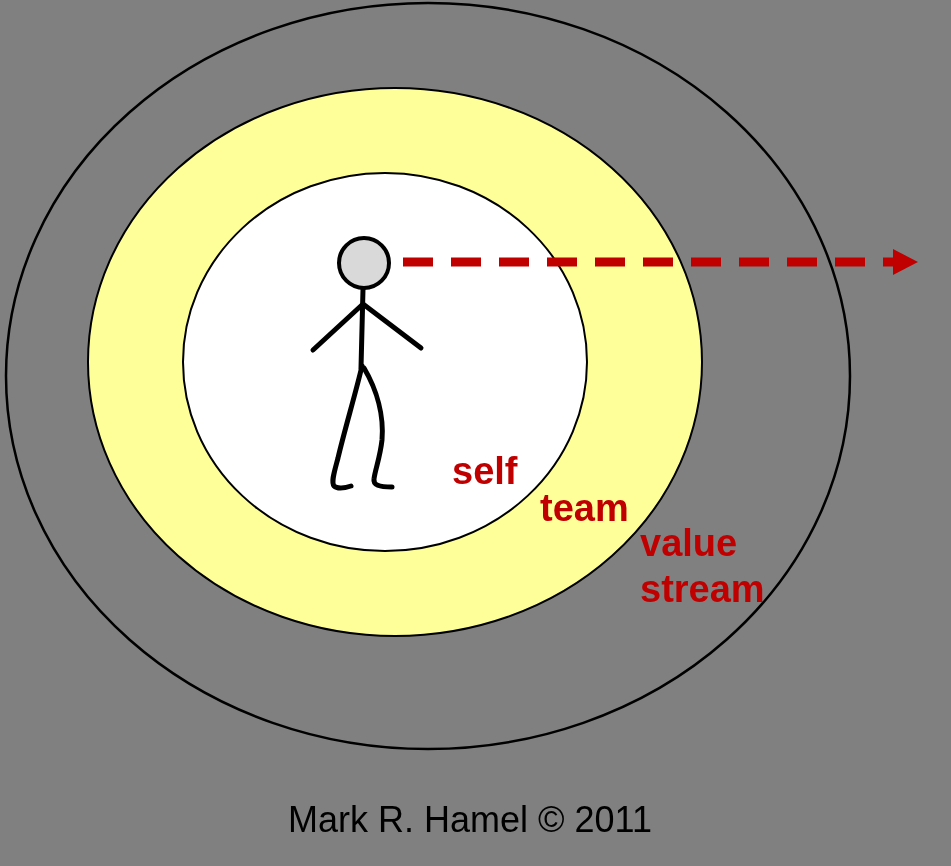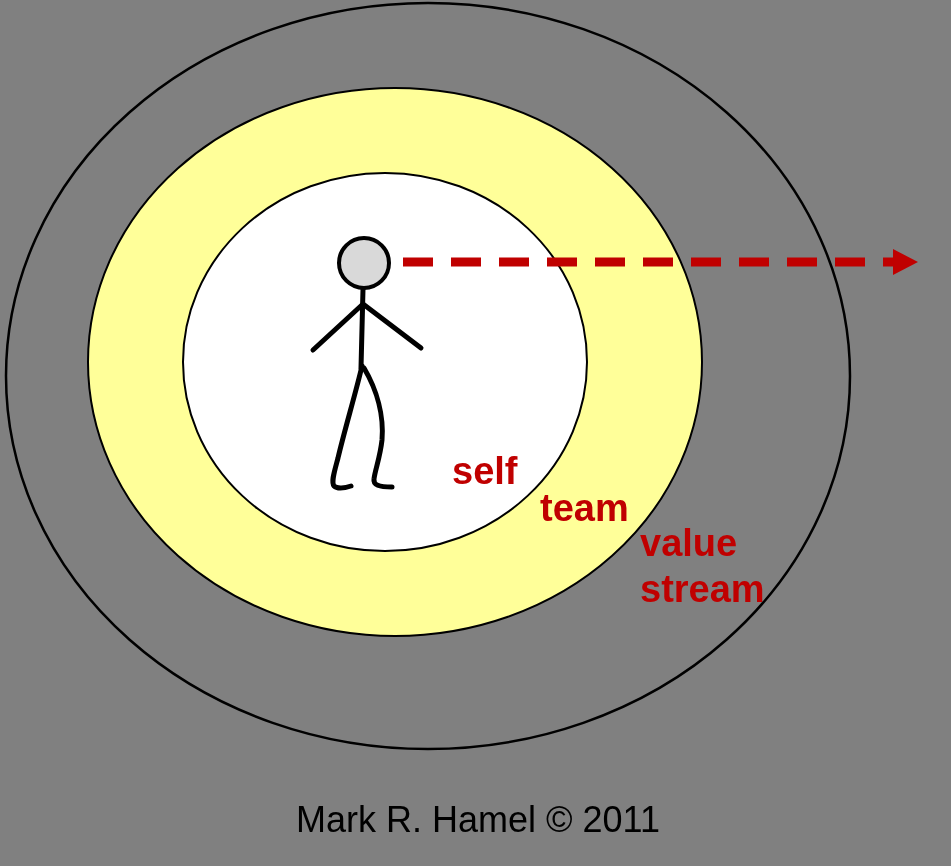--- a/index.html
+++ b/index.html
@@ -42,21 +42,20 @@
   .label-company { left: 752px; top: 612px; }
   .copyright {
     position: absolute;
     z-index: 2;
     left: 288px;
     top: 799px;
     font-size: 36px;
     font-weight: normal;
     color: #000000;
     white-space: nowrap;
-    margin-left: 8px;
   }
 </style>
 </head>
 <body>
 
 <div class="stage">
 
   <svg class="diagram" width="951" height="866" viewBox="0 0 951 866">
 
     <ellipse cx="428" cy="376" rx="422" ry="373" stroke="#000000" stroke-width="2.5" fill="#808080"></ellipse>

